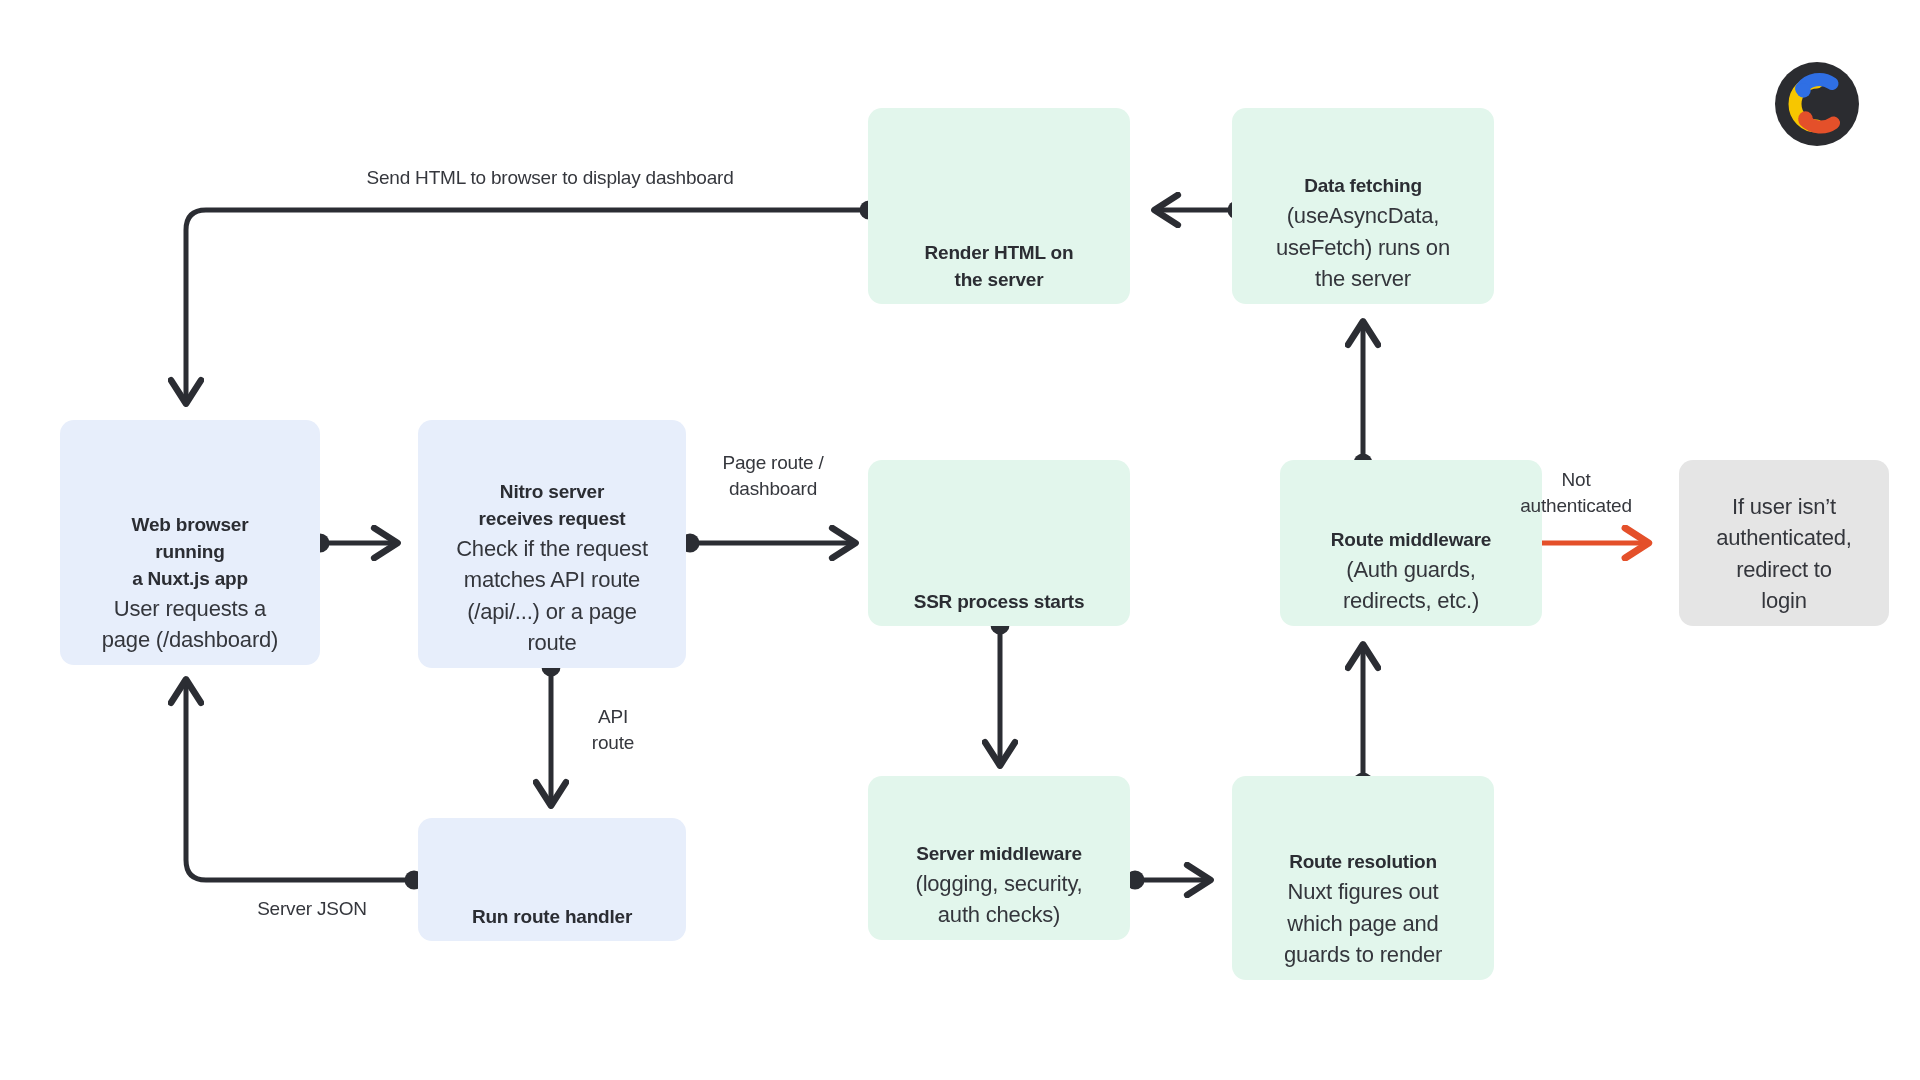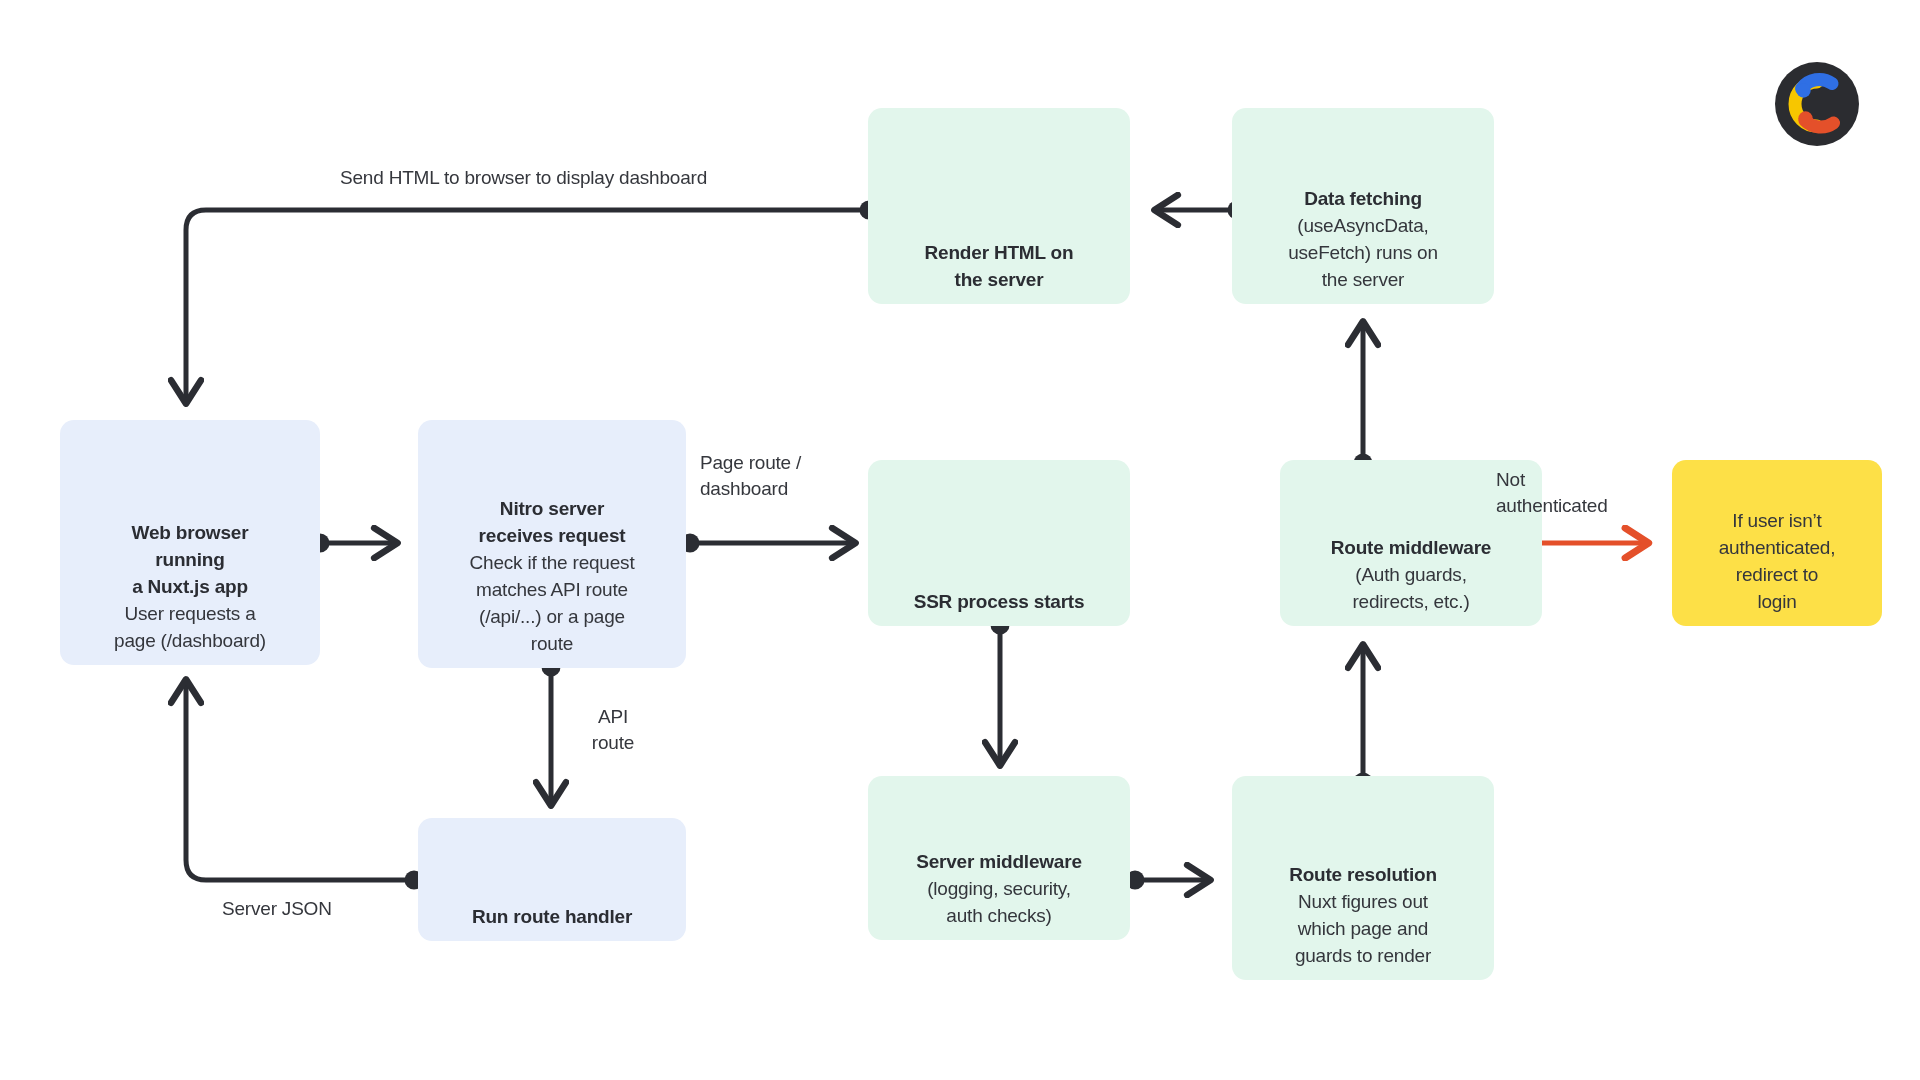--- a/index.html
+++ b/index.html
@@ -25,32 +25,33 @@
     line-height: 1.42;
   }
   .node .t {
     font-weight: bold;
     font-size: 19px;
     color: #2b2d33;
     letter-spacing: -0.2px;
   }
   .node .s {
     font-weight: normal;
-    font-size: 19px;
+    font-size: 22px;
     color: #34363c;
     letter-spacing: -0.2px;
   }
   .n-blue  { background: #e7eefb; }
   .n-green { background: #e2f6ec; }
-  .n-peach { background: #fde047; }
+  .n-peach { background: #e5e5e5; margin-left: 7px; }
 
   .edge-label {
     position: absolute;
     font-size: 19px;
     color: #35373d;
+    text-align: center;
     line-height: 1.35;
     letter-spacing: -0.2px;
     white-space: pre-line;
   }
 
   .logo {
     position: absolute;
     left: 1775px; top: 62px;
     width: 84px; height: 84px;
     border-radius: 50%;

